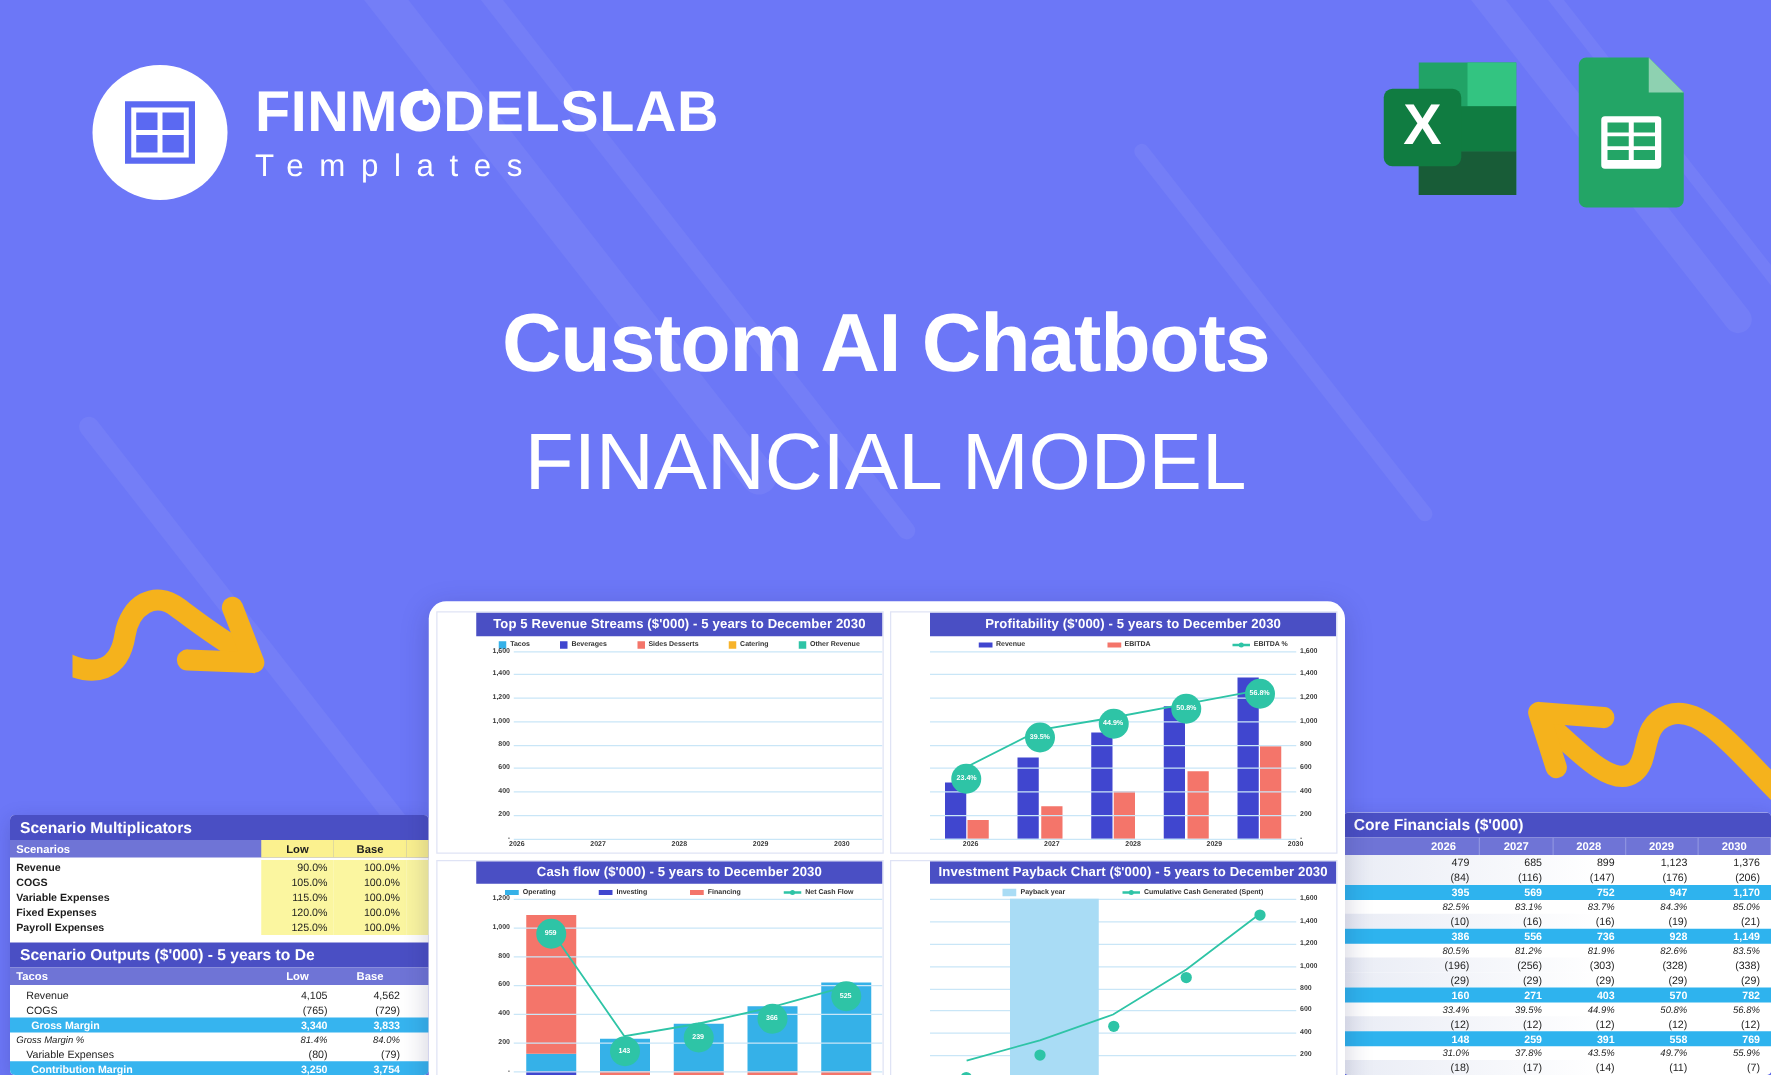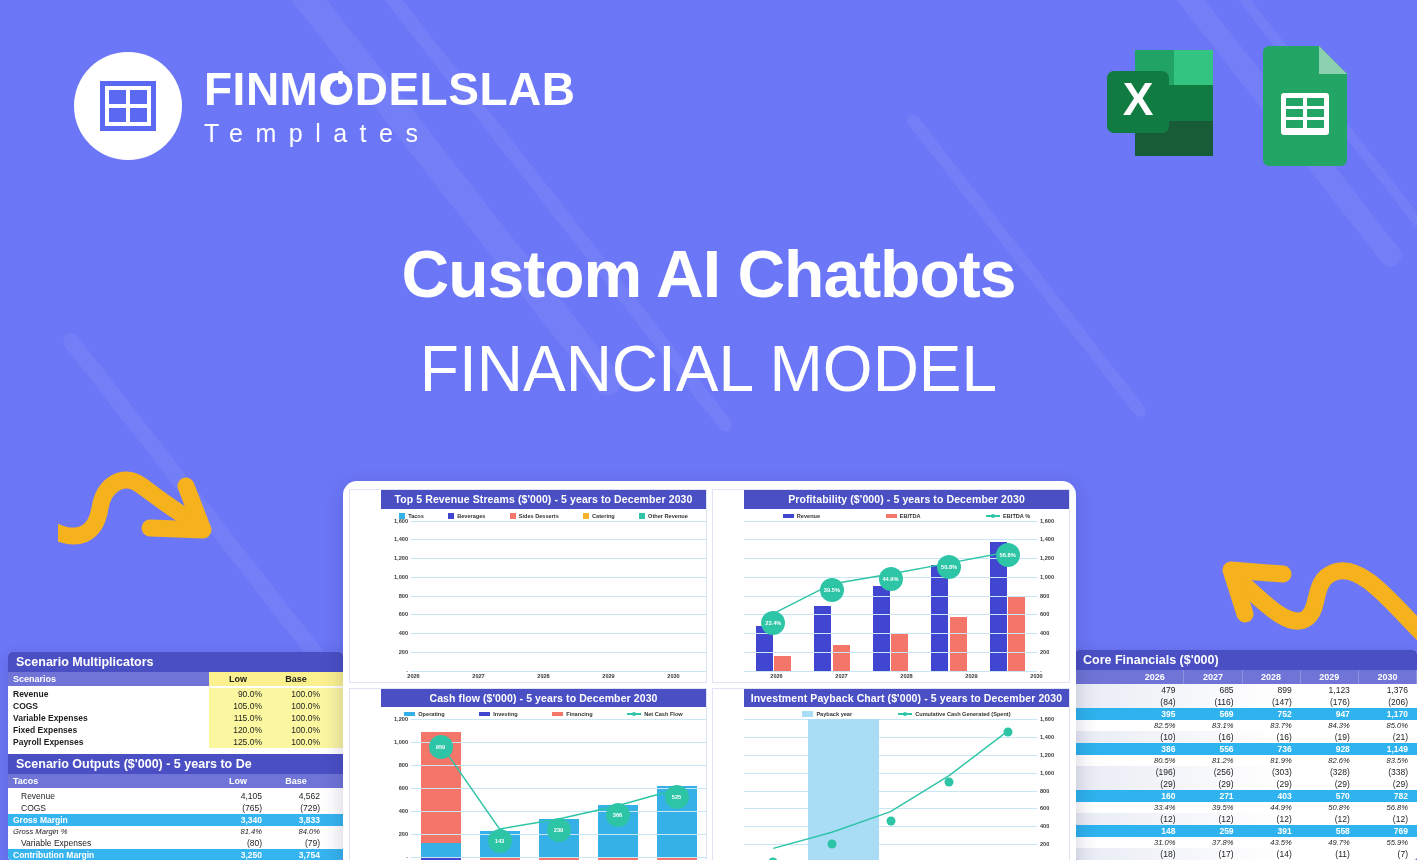--- a/index.html
+++ b/index.html
@@ -106,21 +106,21 @@
   .sh-title { background:#4a4fc4; color:#fff; font-weight:700; font-size:12.5px; padding:3px 8px; }
   .sh-title.rightal { text-align:left; padding-right:16px; }
   .sh-head { display:flex; background:#6f74d6; color:#fff; font-weight:700; font-size:9px; }
   .sh-head .c { padding:2px 5px; }
   .row { display:flex; font-size:8.5px; }
   .row .c { padding:1px 5px; overflow:hidden; white-space:nowrap; }
   .c.lbl { flex:1 1 auto; }
   .c.num { width:58px; text-align:right; }
   .c.yel { background:#fbf6a0; text-align:right; width:58px; }
   .c.yelh { background:#fbf18f; color:#1d1d1d; text-align:center; width:58px; font-weight:700; }
-  .hl-blue { background:#36b4ef; color:#fff; font-weight:700; }
+  .hl-blue { background:#36b4ef; color:#fff; font-weight:700;padding-left:12px; }
   .hl-blue2 { background:#2eb3ee; color:#fff; font-weight:700; }
   .ital { font-style:italic; font-size:7.6px; color:#222; }
   .grad { background:linear-gradient(90deg,#e9ecf5 0%, #ffffff 60%); }
   .sh-head.core .c { text-align:center; width:66px; border-right:1px solid #8d92e0; }
   .row.core .c { width:66px; text-align:right; padding-right:9px; }
   .row.core .c.pad { width:58px; }
 </style>
 </head>
 <body>
 

